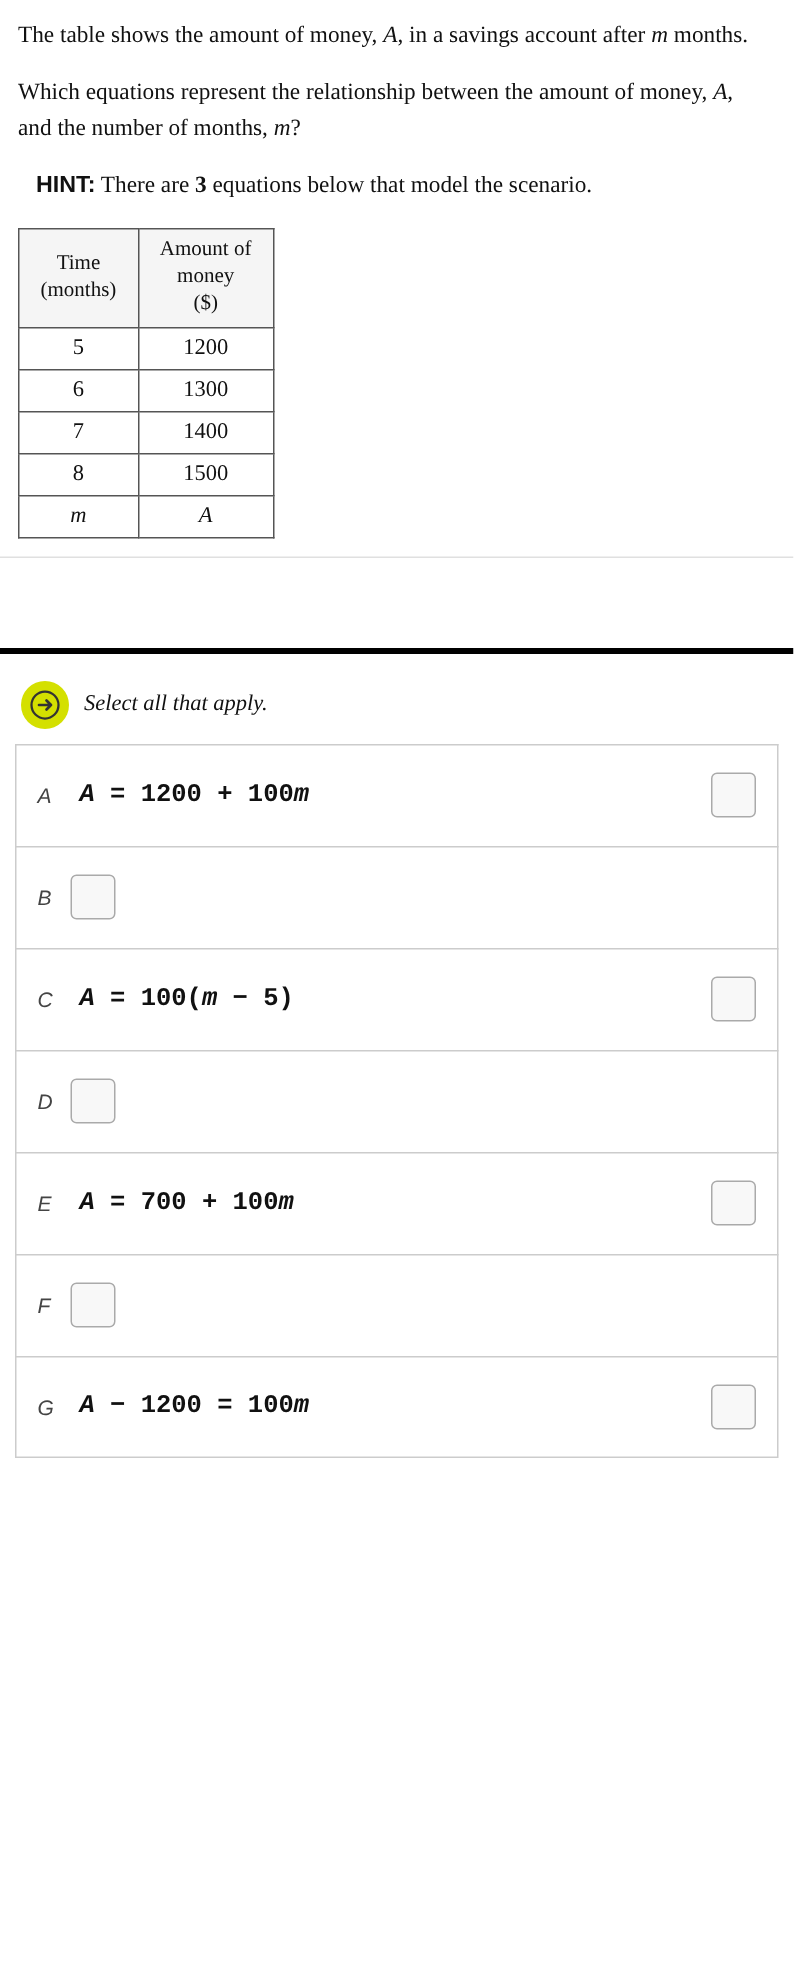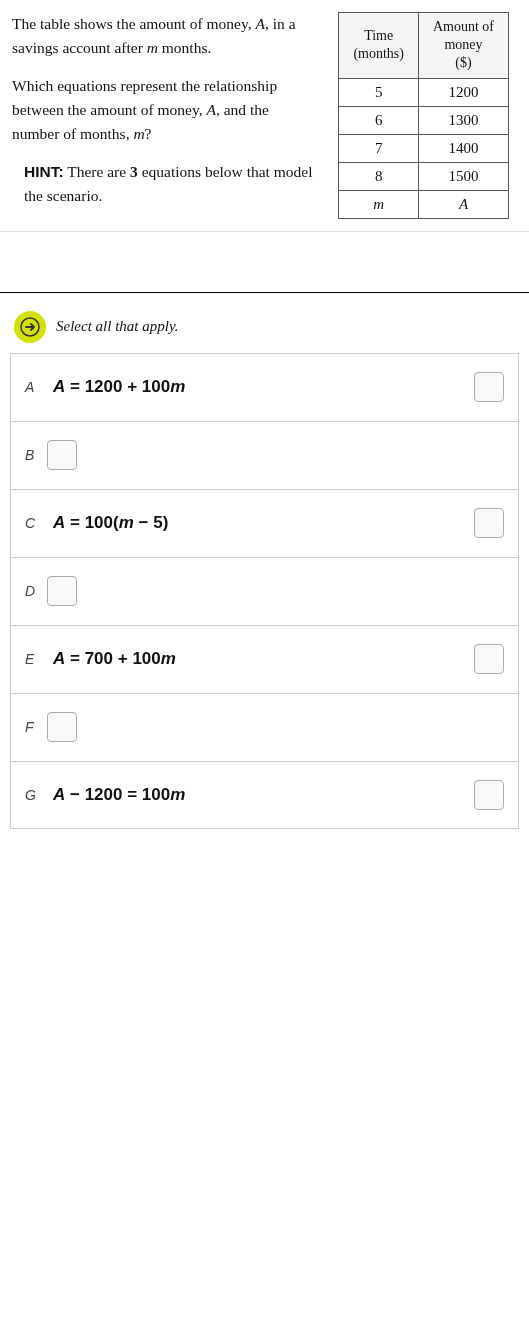--- a/index.html
+++ b/index.html
@@ -7,21 +7,21 @@
       font-family: Georgia, 'Times New Roman', serif;
       background: #fff;
       width: 529px;
       min-height: 1320px;
       font-size: 16px;
       color: #111;
     }
 
     .top-section {
       display: flex;
-      flex-direction: row;
+      flex-direction: column;
       padding: 12px 20px 12px 12px;
       gap: 16px;
       border-bottom: 1px solid #e0e0e0;
     }
 
     .text-block {
       flex: 1;
       font-size: 15.5px;
       line-height: 1.55;
       padding-right: 4px;
@@ -70,21 +70,21 @@
 
     table.data-table td {
       font-size: 15px;
     }
 
     table.data-table td.italic-var {
       font-style: italic;
     }
 
     .divider-section {
-      border-top: 1px solid #000000;
+      border-top: 4px solid #000000;
       padding: 18px 14px 10px 14px;
       display: flex;
       align-items: center;
       gap: 10px;
     }
 
     .arrow-circle {
       width: 32px;
       height: 32px;
       border-radius: 50%;
@@ -134,21 +134,21 @@
       width: 22px;
       flex-shrink: 0;
       font-family: Arial, sans-serif;
       align-self: center;
     }
 
     .option-formula {
       flex: 1;
       font-size: 17px;
       font-weight: bold;
-      font-family: Liberation Sans, sans-serif;
+      font-family: Liberation Mono, monospace;
       padding-left: 6px;
     }
 
     .option-checkbox {
       width: 30px;
       height: 30px;
       border: 1.5px solid #aaa;
       border-radius: 4px;
       background: #f8f8f8;
       flex-shrink: 0;

